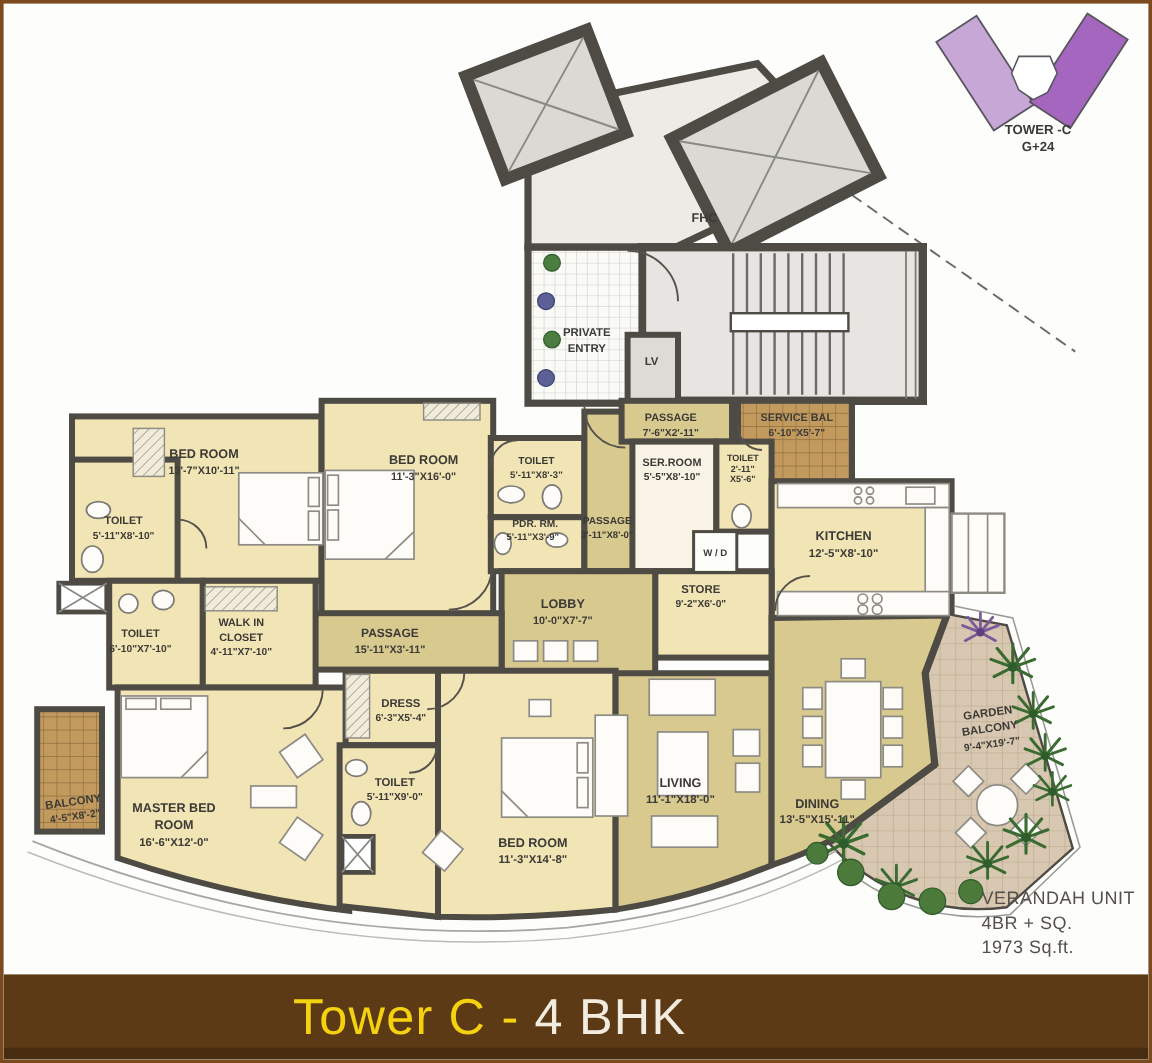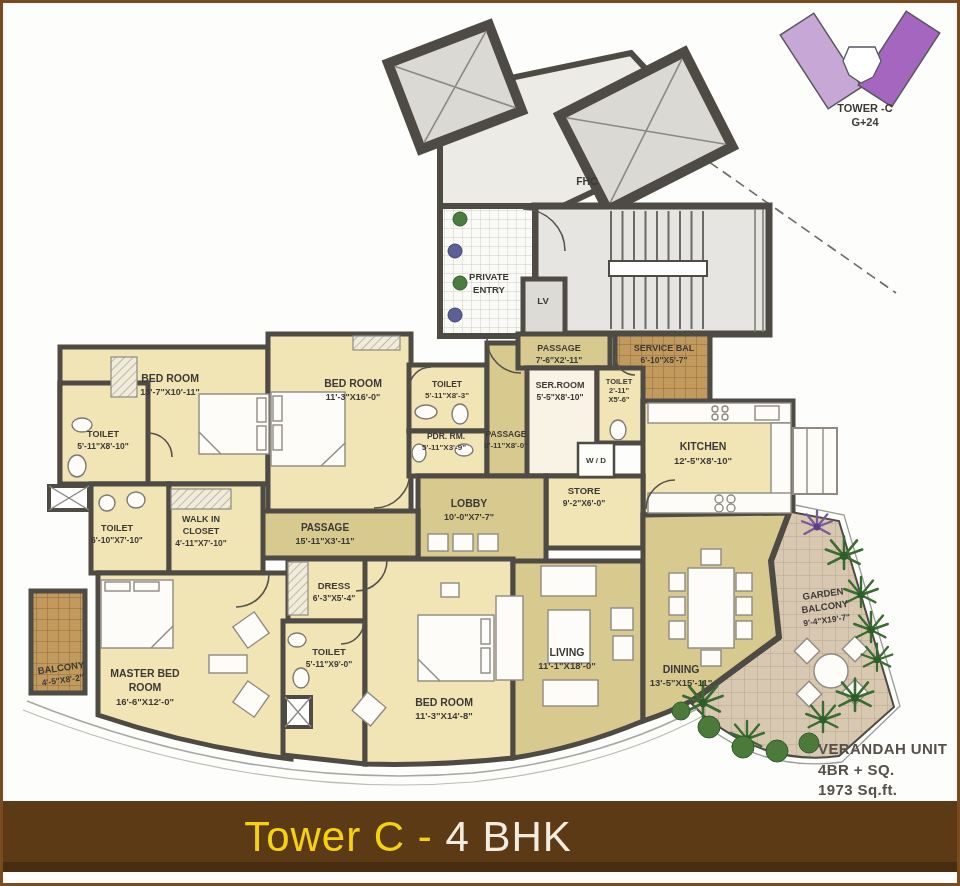--- a/index.html
+++ b/index.html
@@ -6,30 +6,30 @@
   .page{
     position:relative;width:960px;height:886px;box-sizing:border-box;
     border:3px solid #7b4a1e;background:#fdfdfb;overflow:hidden;
     font-family:"Liberation Sans", sans-serif;
   }
   .plan-svg{position:absolute;left:0;top:0;}
   .lbl{font-family:"Liberation Sans",sans-serif;font-weight:bold;fill:#3c3a36;text-anchor:middle;}
   .s105{font-size:10.5px;} .s95{font-size:9.5px;} .s9{font-size:9px;}
   .s85{font-size:8.5px;} .s8{font-size:8px;} .s75{font-size:7.5px;} .s11{font-size:11px;}
   .banner{
-    position:absolute;left:0;right:0;bottom:11px;height:71px;background:#5d3a16;
+    position:absolute;left:0;right:0;bottom:0;height:71px;background:#5d3a16;
     display:flex;align-items:center;justify-content:center;
   }
   .banner .inner{transform:translateX(-72px);white-space:nowrap;}
   .banner .t1{color:#f5d20f;font-size:42px;letter-spacing:1px;}
   .banner .t2{color:#f2ece0;font-size:42px;letter-spacing:1px;}
   .banner .shade{position:absolute;left:0;right:0;bottom:0;height:10px;background:rgba(0,0,0,0.22);}
   .unit-info{
     position:absolute;left:815px;top:736px;color:#55504a;font-size:15px;
-    line-height:1.38;letter-spacing:0.4px;font-weight:bold;
+    line-height:1.38;letter-spacing:0.4px;
   }
 </style>
 </head>
 <body>
 
 <div class="page">
 
 <svg class="plan-svg" width="954" height="812" viewBox="0 0 954 812">
   <defs>
     <pattern id="tileW" width="9" height="9" patternUnits="userSpaceOnUse">

